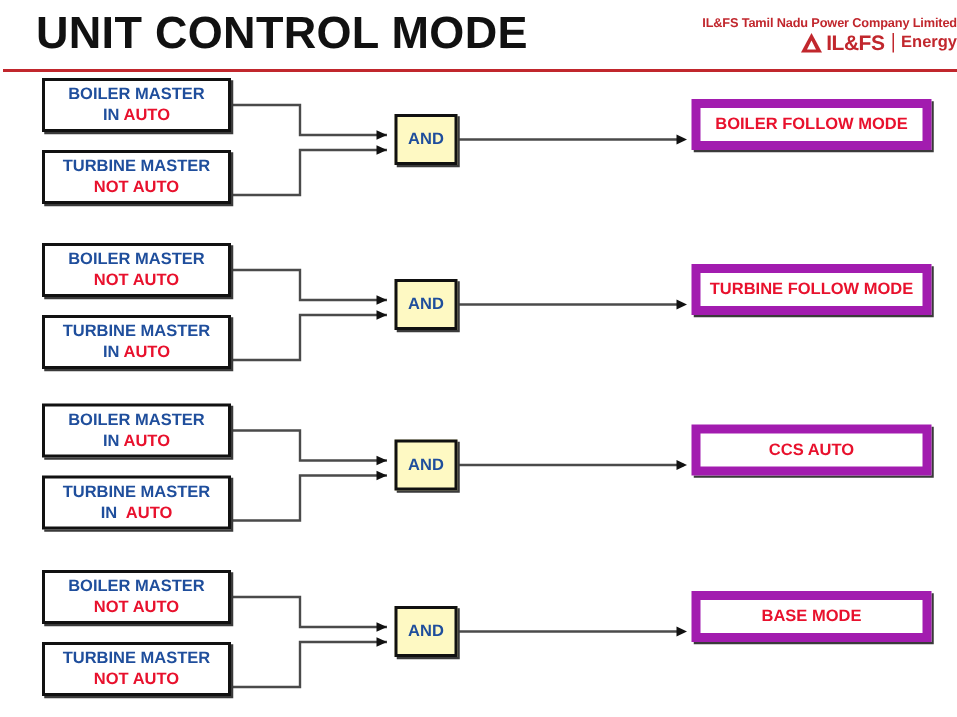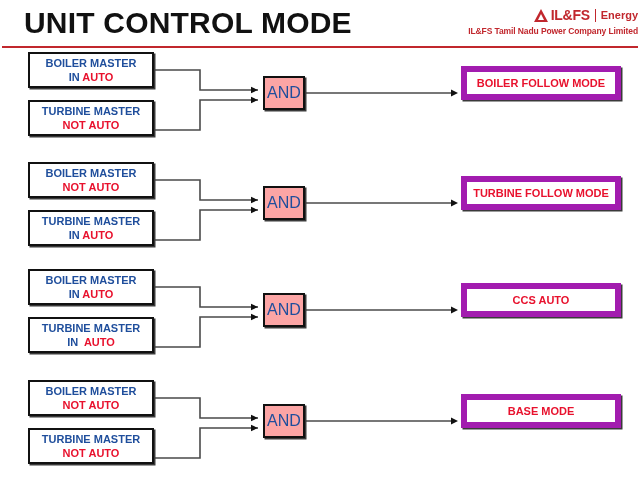--- a/index.html
+++ b/index.html
@@ -154,26 +154,26 @@
   .in-b { top: 52px; }
 
   .and-box {
     position: absolute;
     left: 263px;
     top: 28px;
     width: 42px;
     height: 34px;
     box-sizing: border-box;
     border: 2px solid #111111;
-    background: #fca5a5;
+    background: #fef9c3;
     display: flex;
     align-items: center;
     justify-content: center;
-    font-size: 16px;
-    font-weight: normal;
+    font-size: 11px;
+    font-weight: bold;
     color: #1f4e9c;
     box-shadow: 1.5px 1.5px 0 #3a3a3a;
   }
 
   .out-box {
     position: absolute;
     left: 461px;
     top: 18px;
     width: 160px;
     height: 34px;
@@ -198,30 +198,30 @@
     pointer-events: none;
   }
 </style>
 </head>
 <body>
 
 <div id="header">
   <div id="page-title">UNIT CONTROL MODE</div>
 
   <div id="brand">
+    <div id="brand-sub">IL&amp;FS Tamil Nadu Power Company Limited</div>
     <div id="brand-top">
       <span id="brand-mark">
         <span class="tri-outer"></span>
           <span class="tri-inner"></span>
       </span>
       <span id="brand-ilfs">IL&amp;FS</span>
       <span id="brand-divider"></span>
       <span id="brand-energy">Energy</span>
     </div>
-    <div id="brand-sub">IL&amp;FS Tamil Nadu Power Company Limited</div>
   </div>
 
   <div id="header-rule"></div>
 </div>
 
 <div id="diagram">
 
   <div class="row" style="top:0px;">
     <svg class="wires" viewBox="0 0 638 95">
       <path d="M154 22 L200 22 L200 42 L258 42" fill="none" stroke="#4a4a4a" stroke-width="1.6"></path>

